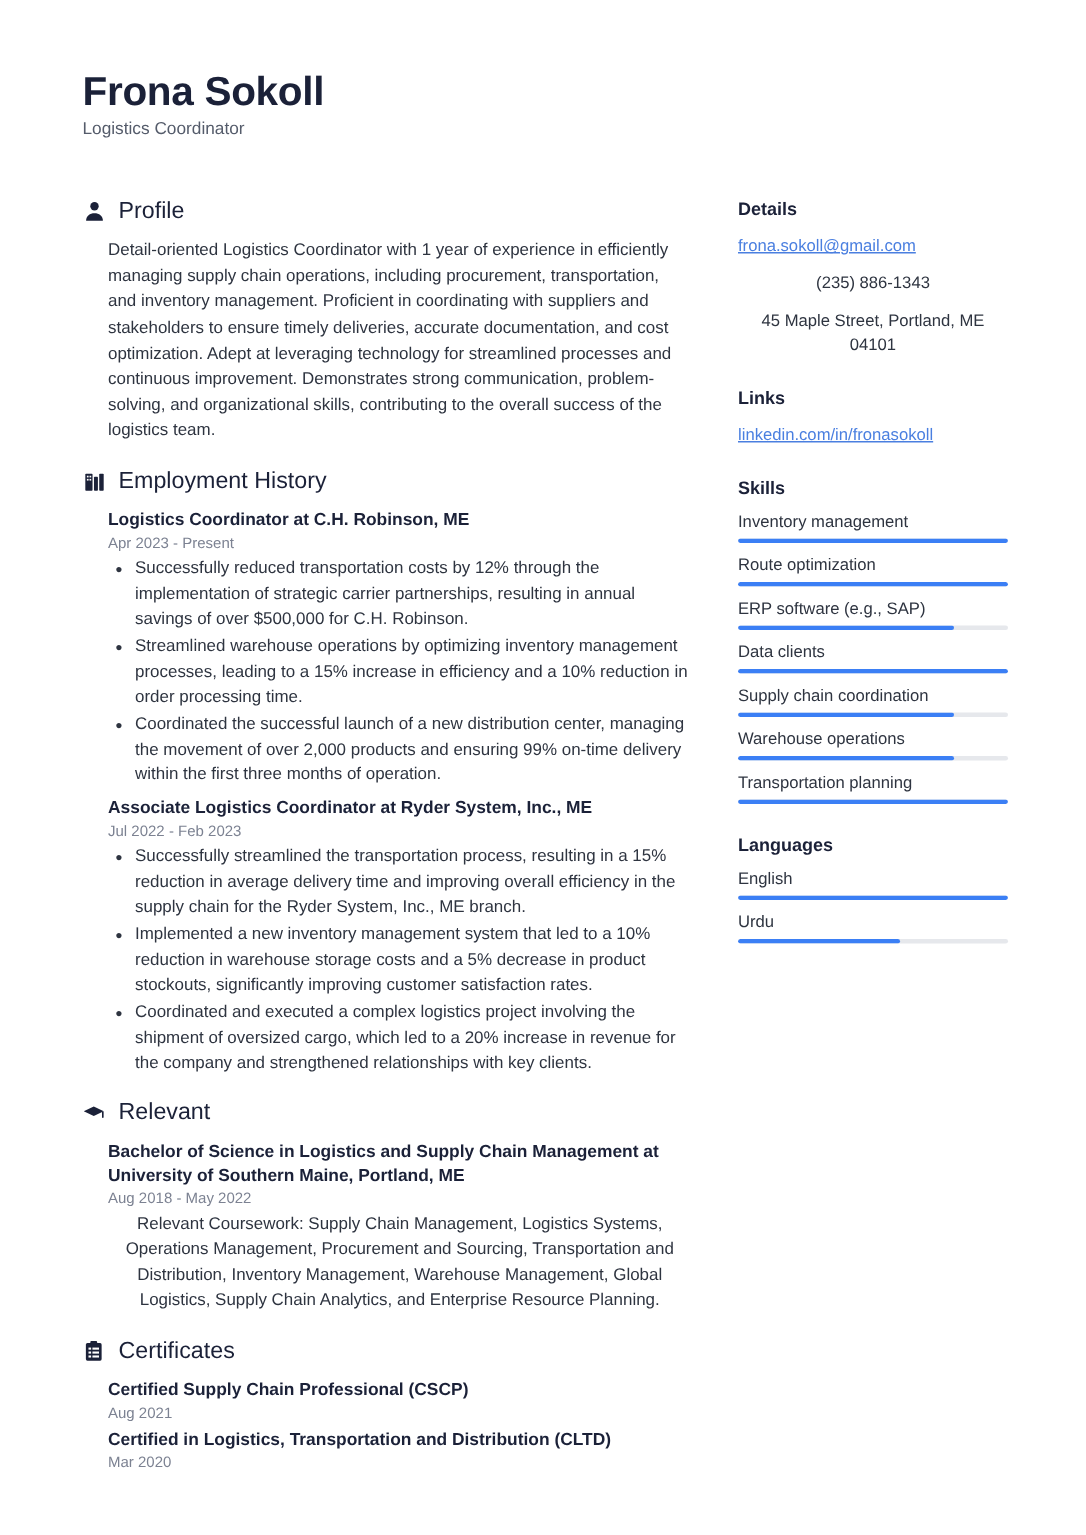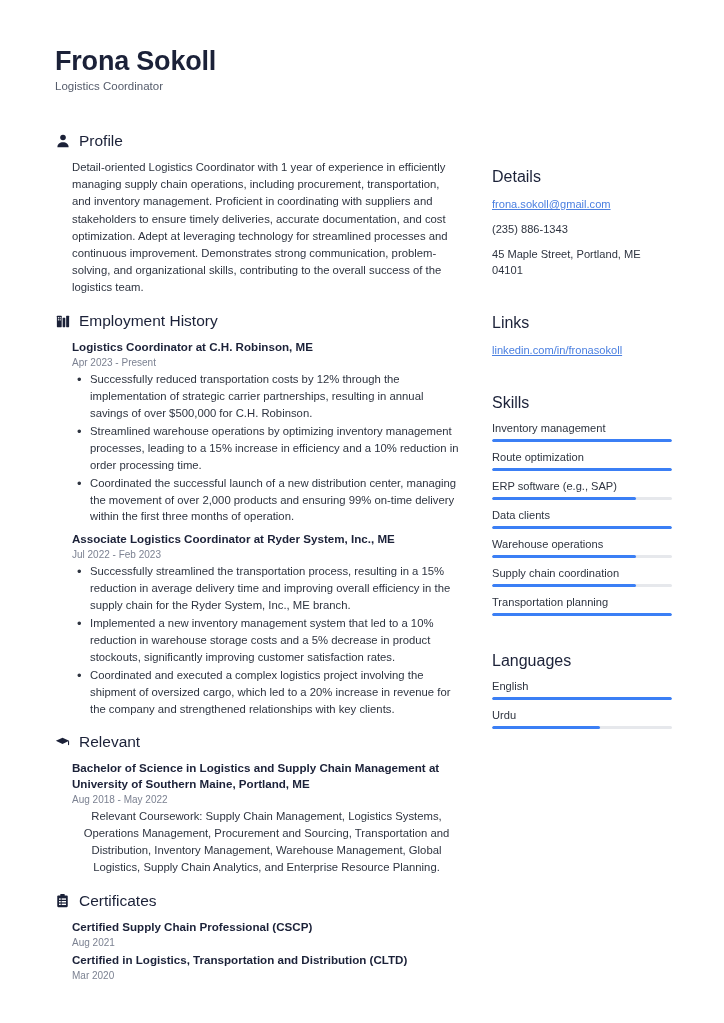--- a/index.html
+++ b/index.html
@@ -110,31 +110,31 @@
     position: absolute;
     left: 5px;
     top: -1px;
     font-size: 13px;
     color: #2e3440;
   }
 
   
   .side-block { margin-bottom: 20px; }
   .side-title {
-    font-size: 16px;
-    font-weight: normal;
+    font-size: 12px;
+    font-weight: bold;
     color: #1b2138;
     margin-bottom: 10px;
-    margin-top: 36px;
   }
   .side-line {
     font-size: 11.1px;
     line-height: 1.45;
     color: #2e3440;
     margin-bottom: 9px;
+    text-align: center;
   }
   .side-link {
     font-size: 11.1px;
     line-height: 1.45;
     color: #4a7fe0;
     text-decoration: underline;
     margin-bottom: 9px;
     display: block;
     word-break: break-word;
   }
@@ -319,27 +319,27 @@
             <div class="meter-fill" style="width: 80%;"></div>
           </div>
         </div>
         <div class="meter-row">
           <div class="meter-label">Data clients</div>
           <div class="meter-track">
             <div class="meter-fill" style="width: 100%;"></div>
           </div>
         </div>
         <div class="meter-row">
+          <div class="meter-label">Supply chain coordination</div>
+          <div class="meter-track">
+            <div class="meter-fill" style="width: 80%;"></div>
+          </div>
+        </div>
+        <div class="meter-row">
           <div class="meter-label">Warehouse operations</div>
-          <div class="meter-track">
-            <div class="meter-fill" style="width: 80%;"></div>
-          </div>
-        </div>
-        <div class="meter-row">
-          <div class="meter-label">Supply chain coordination</div>
           <div class="meter-track">
             <div class="meter-fill" style="width: 80%;"></div>
           </div>
         </div>
         <div class="meter-row">
           <div class="meter-label">Transportation planning</div>
           <div class="meter-track">
             <div class="meter-fill" style="width: 100%;"></div>
           </div>
         </div>

